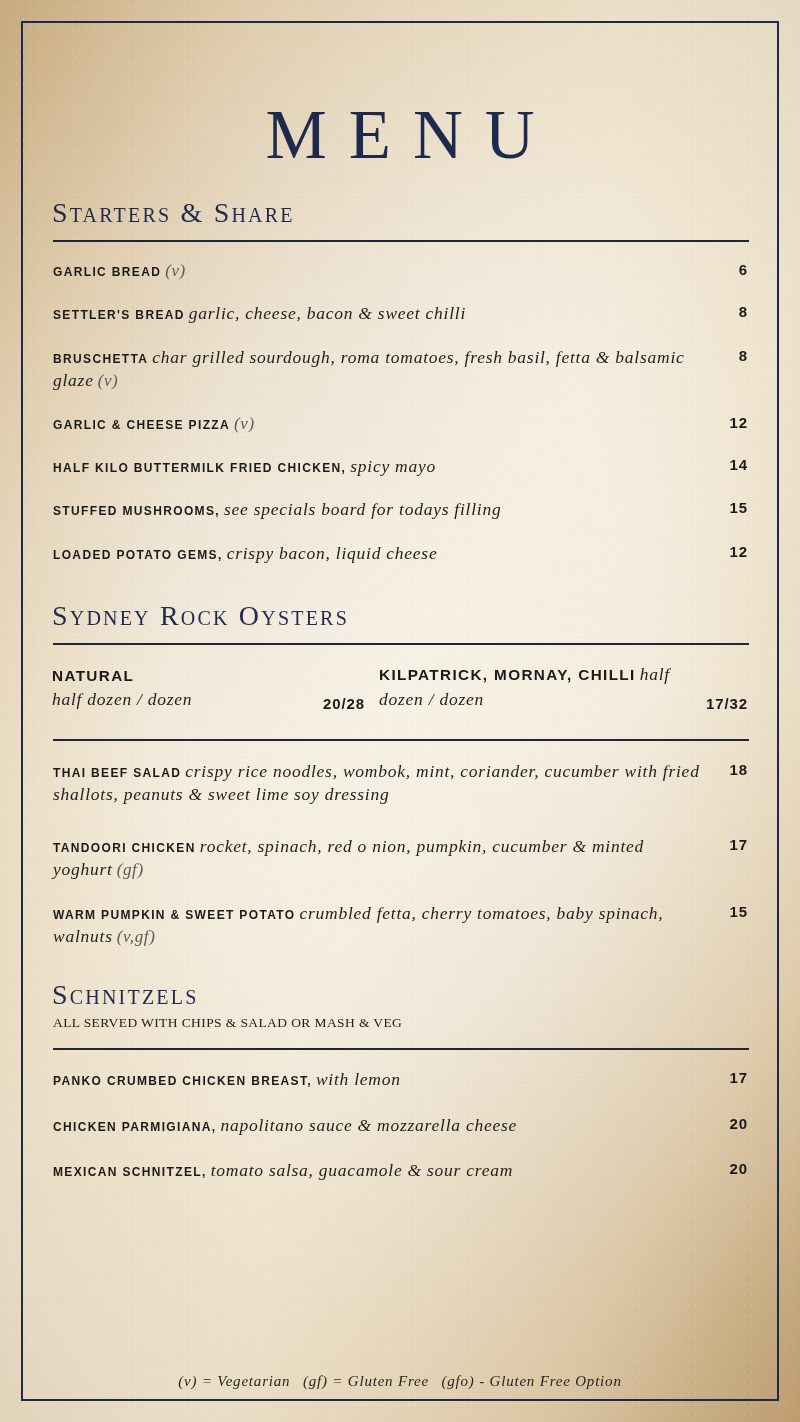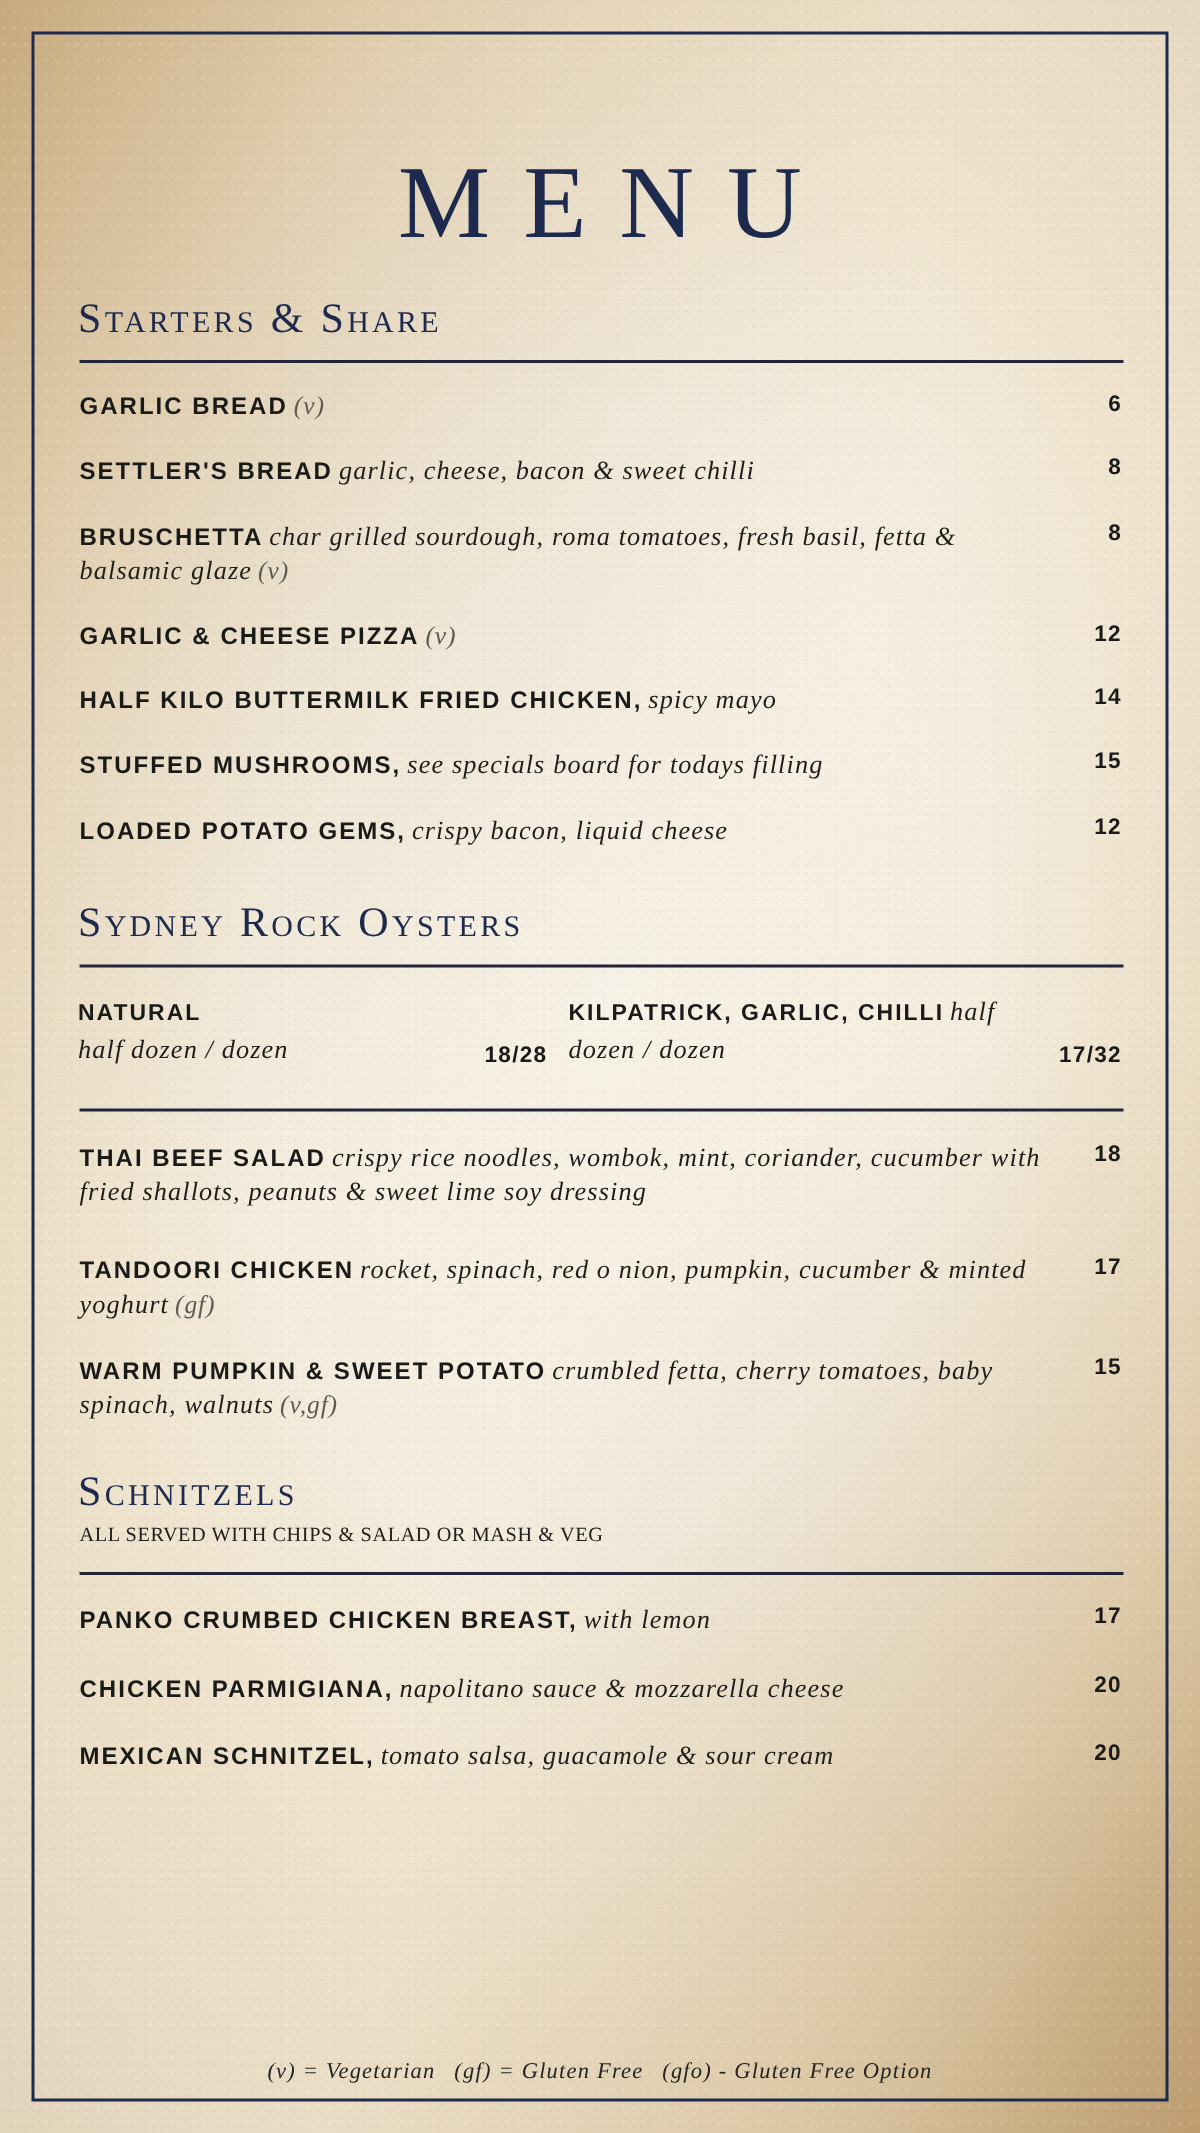--- a/index.html
+++ b/index.html
@@ -128,21 +128,21 @@
   }
 
   .item-text {
     flex: 1 1 auto;
     line-height: 1.33;
     padding-left: 1px;
   }
 
   .item-name {
     font-family: "Liberation Sans", sans-serif;
-    font-size: 16px;
+    font-size: 12px;
     font-weight: bold;
     color: #1a1a18;
     letter-spacing: 1.35px;
     white-space: pre;
   }
 
   .item-desc {
     font-family: "Liberation Serif", serif;
     font-style: italic;
     font-size: 17.5px;
@@ -298,26 +298,26 @@
     <div class="section" style="margin-top:36px;">
       <h2 class="section-head">Sydney Rock Oysters</h2>
       <div class="rule"></div>
 
       <div class="oyster-grid">
         <div class="oyster-col left">
           <div class="oy-body">
             <div class="oy-name">NATURAL</div>
             <div class="oy-sub">half dozen / dozen</div>
           </div>
-          <div class="oy-price">18/28</div>
+          <div class="oy-price">20/28</div>
         </div>
 
         <div class="oyster-col right">
           <div class="oy-body">
-            <span class="oy-name">KILPATRICK, GARLIC, CHILLI</span>
+            <span class="oy-name">KILPATRICK, MORNAY, CHILLI</span>
             <span class="oy-sub">half dozen / dozen</span>
           </div>
           <div class="oy-price">17/32</div>
         </div>
       </div>
     </div>
 
     <div class="section" style="margin-top:26px;">
       <div class="rule"></div>
 

